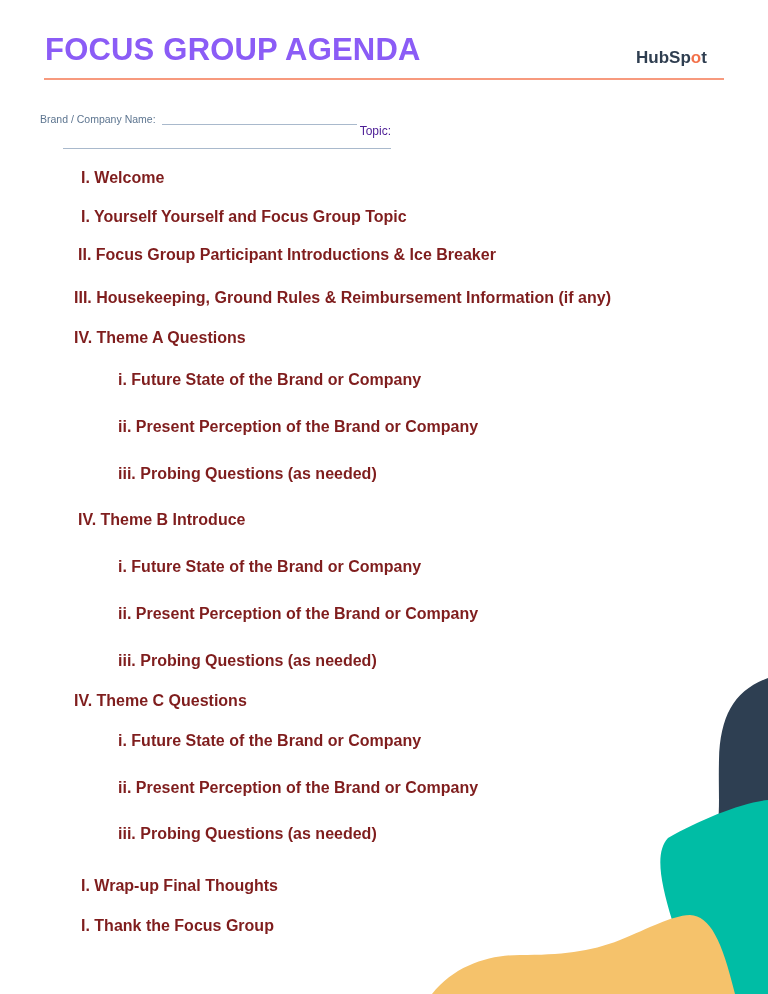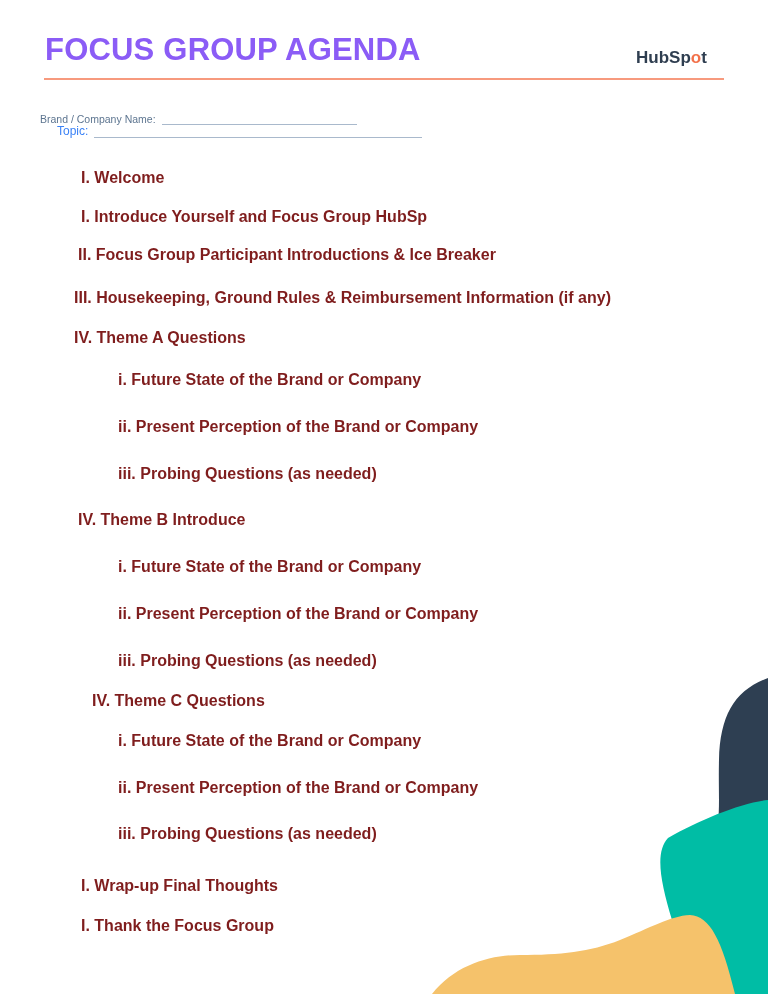--- a/index.html
+++ b/index.html
@@ -19,21 +19,21 @@
     font-size: 17px; font-weight: bold; color: #2f3e50; white-space: nowrap;
   }
   .logo .o { color: #f2714a; }
   .rule {
     position: absolute; left: 44px; top: 78px; width: 680px; height: 2px; background: #f79a7e;
   }
   .field { position: absolute; font-size: 10.5px; white-space: nowrap; display: flex; align-items: flex-end; }
   .field .line { border-bottom: 1.5px solid #a9b9cc; height: 10px; margin-left: 6px; }
   .field.brand { left: 40px; top: 101px; color: #5d7590; margin-top: 12px; }
   .field.brand .line { width: 195px; }
-  .field.topic { left: 57px; top: 124px; color: #3b82f6; font-size: 12px; }
+  .field.topic { left: 57px; top: 124px; color: #4c1d95; font-size: 12px; flex-direction: column; }
   .field.topic .line { width: 328px; }
   .item {
     position: absolute; font-size: 16px; font-weight: bold; color: #7f1d1d; white-space: nowrap;
   }
   .blob { position: absolute; left: 0; top: 0; }
 </style>
 </head>
 <body>
 
 <div class="title">FOCUS GROUP AGENDA</div>
@@ -46,32 +46,32 @@
   <span>Brand / Company Name:</span>
   <span class="line"></span>
 </div>
 <div class="field topic">
   <span>Topic:</span>
   <span class="line"></span>
 </div>
 
 <div id="agenda">
     <div class="item" style="left: 81px; top: 169px;">I. Welcome</div>
-    <div class="item" style="left: 81px; top: 208px;">I. Introduce Yourself and Focus Group HubSp</div>
+    <div class="item" style="left: 81px; top: 208px;">I. Yourself Yourself and Focus Group Topic</div>
     <div class="item" style="left: 78px; top: 246px; text-align: right;">II. Focus Group Participant Introductions &amp; Ice Breaker</div>
     <div class="item" style="left: 74px; top: 289px;">III. Housekeeping, Ground Rules &amp; Reimbursement Information (if any)</div>
     <div class="item" style="left: 74px; top: 329px; text-align: center;">IV. Theme A Questions</div>
     <div class="item" style="left: 118px; top: 371px;">i. Future State of the Brand or Company</div>
     <div class="item" style="left: 118px; top: 418px;">ii. Present Perception of the Brand or Company</div>
     <div class="item" style="left: 118px; top: 465px;">iii. Probing Questions (as needed)</div>
     <div class="item" style="left: 78px; top: 511px;">IV. Theme B Introduce</div>
     <div class="item" style="left: 118px; top: 558px;">i. Future State of the Brand or Company</div>
     <div class="item" style="left: 118px; top: 605px;">ii. Present Perception of the Brand or Company</div>
     <div class="item" style="left: 118px; top: 652px;">iii. Probing Questions (as needed)</div>
-    <div class="item" style="left: 74px; top: 692px; margin-left: 18px;">IV. Theme C Questions</div>
+    <div class="item" style="left: 74px; top: 692px;">IV. Theme C Questions</div>
     <div class="item" style="left: 118px; top: 732px;">i. Future State of the Brand or Company</div>
     <div class="item" style="left: 118px; top: 779px;">ii. Present Perception of the Brand or Company</div>
     <div class="item" style="left: 118px; top: 825px;">iii. Probing Questions (as needed)</div>
     <div class="item" style="left: 81px; top: 877px; text-align: right;">I. Wrap-up Final Thoughts</div>
     <div class="item" style="left: 81px; top: 917px;">I. Thank the Focus Group</div>
   </div>
 
 <svg class="blob" width="768" height="994">
   <path d="M768,678 C735,690 720,715 719,760 C718,800 722,820 712,850 L700,880 L768,870 Z" fill="#2e3f52"></path>
   <path d="M768,800 C740,803 700,820 668,838 C655,852 660,880 672,920 C680,950 690,975 700,994 L768,994 Z" fill="#00bda5"></path>

